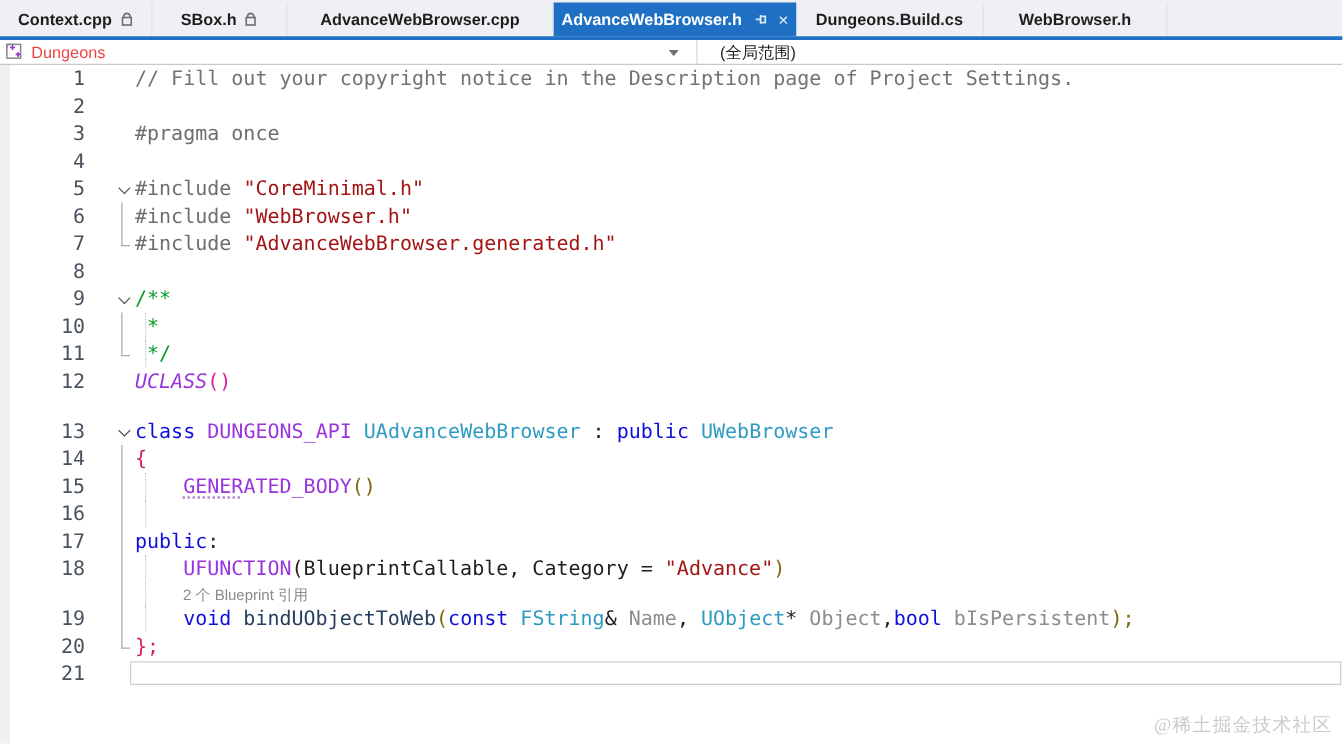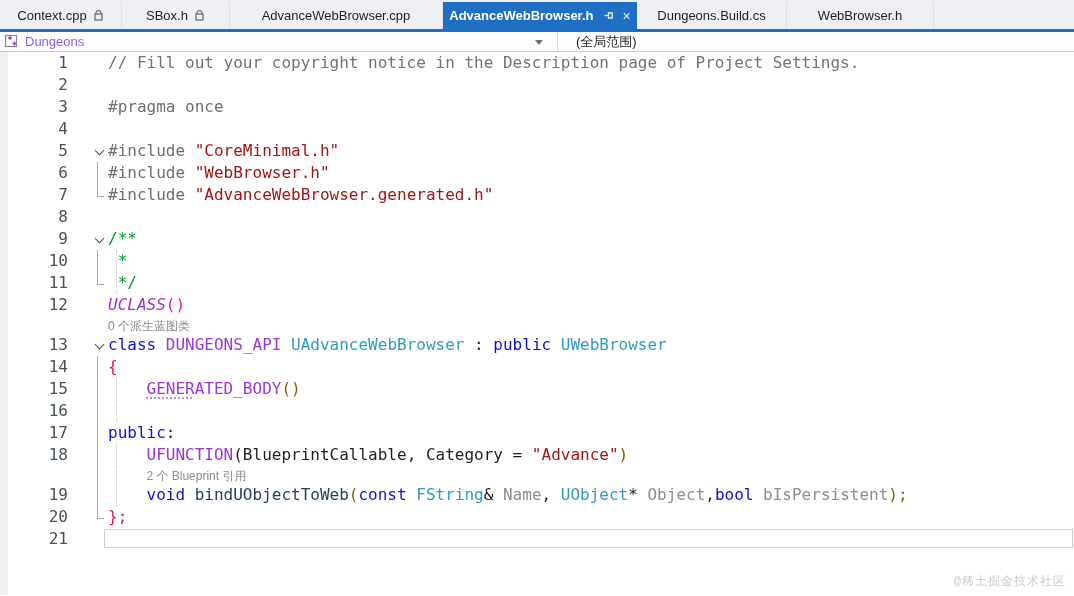--- a/index.html
+++ b/index.html
@@ -3,38 +3,38 @@
 <meta charset="utf-8">
 <style>
   * { margin:0; padding:0; box-sizing:border-box; }
   html,body { width:1074px; height:596px; overflow:hidden; background:#fff;
               font-family:"Liberation Sans", sans-serif; }
   .window { position:relative; width:1074px; height:596px; background:#fff; }
 
   
   .tabbar { height:29px; background:#eef0f3; display:flex; align-items:flex-end; }
   .tab { height:27px; display:flex; align-items:center; justify-content:center; gap:6px;
-         font-size:13px; color:#1e1e1e; border-right:1px solid rgba(0,0,0,0.06); cursor:default; }
+         font-size:13px; color:#1e1e1e; border-right:1px solid rgba(0,0,0,0.06); cursor:default;font-weight:bold; }
   .tab:nth-child(1){ width:122px; }
   .tab:nth-child(2){ width:108px; }
   .tab:nth-child(3){ width:213px; }
   .tab:nth-child(4){ width:194px; }
   .tab:nth-child(5){ width:150px; }
   .tab:nth-child(6){ width:147px; }
   .tab.active { background:#1f70c4; color:#fff; font-weight:bold; border-right:none; }
   .tab .lock { flex:0 0 auto; }
   .tab .pin  { flex:0 0 auto; margin-left:4px; }
   .tab .closex { color:#e8f1fa; font-size:14px; font-weight:normal; line-height:1; margin-left:2px; }
   .bluestrip { height:3px; background:#1f70c4; }
 
   
   .navbar { height:20px; background:#fff; border-bottom:1px solid #c8c8c8; display:flex; align-items:stretch; }
   .nav-seg1 { width:558px; display:flex; align-items:center; border-right:1px solid #d9d9d9; position:relative; }
   .nav-seg1 .projicon { margin:0 6px 0 4px; }
-  .nav-seg1 .navlabel { font-size:13px; color:#8b5cf6; }
+  .nav-seg1 .navlabel { font-size:13px; color:#ef4444; }
   .nav-arrow { position:absolute; right:14px; top:8px; width:0; height:0;
                border-left:4px solid transparent; border-right:4px solid transparent; border-top:5px solid #717171; }
   .nav-seg2 { flex:1; display:flex; align-items:center; padding-left:18px; font-size:13px; color:#1e1e1e; }
 
   
   .editor { position:relative; height:543px; background:#fff; overflow:hidden;
             font-family:"DejaVu Sans Mono", monospace; font-size:16px; }
   .editor::before { content:""; position:absolute; left:0; top:0; bottom:0; width:8px; background:#f0f0f1; }
   .row { display:flex; height:22px; line-height:22px; white-space:pre; }
   .row.lensrow { height:18px; line-height:18px; }
@@ -45,22 +45,22 @@
   .chev { position:absolute; left:3px; top:7px; width:7px; height:7px;
           border-right:1.6px solid #4f4f4f; border-bottom:1.6px solid #4f4f4f; transform:rotate(45deg); cursor:pointer; }
   .vline { position:absolute; left:4px; top:0; bottom:0; border-left:1px solid #ababab; }
   .vend  { position:absolute; left:4px; top:0; height:60%; width:7px;
            border-left:1px solid #ababab; border-bottom:1px solid #ababab; }
   .iguide { position:absolute; left:8px; top:0; bottom:0; border-left:1px dotted #c6c6c6; }
   .curbox { position:absolute; left:-4px; right:1px; top:1px; bottom:2px; border:1px solid #cfcfcf; }
   .lenstext { font-family:"Liberation Sans", sans-serif; font-size:12px; color:#8b8b8b; }
   .tok-u { text-decoration:underline dotted #b48ed0; text-decoration-thickness:2px; text-underline-offset:3px; }
 
-  .watermark { position:absolute; right:8px; bottom:6px; font-size:12px; color:#cbcbcb;
-               font-family:Liberation Mono, monospace; letter-spacing:1px; }
+  .watermark { position:absolute; right:8px; bottom:6px; font-size:15px; color:#cbcbcb;
+               font-family:Liberation Serif, serif; letter-spacing:1px; }
 </style>
 </head>
 <body>
 
 <div class="window">
 
   <div class="tabbar">
     <div class="tab">
       <span>Context.cpp</span>
       <svg class="lock" width="11" height="13" viewBox="0 0 11 13">
@@ -118,21 +118,21 @@
       <div class="row"><span class="ln">3</span><span class="gmargin"></span><span class="fold"></span><span class="codecell"><span style="color: rgb(110, 110, 110);">#pragma once</span></span></div>
       <div class="row"><span class="ln">4</span><span class="gmargin"></span><span class="fold"></span><span class="codecell"></span></div>
       <div class="row"><span class="ln">5</span><span class="gmargin"></span><span class="fold"><span class="chev"></span></span><span class="codecell"><span style="color: rgb(110, 110, 110);">#include </span><span style="color: rgb(163, 21, 21);">"CoreMinimal.h"</span></span></div>
       <div class="row"><span class="ln">6</span><span class="gmargin"></span><span class="fold"><span class="vline"></span></span><span class="codecell"><span style="color: rgb(110, 110, 110);">#include </span><span style="color: rgb(163, 21, 21);">"WebBrowser.h"</span></span></div>
       <div class="row"><span class="ln">7</span><span class="gmargin"></span><span class="fold"><span class="vend"></span></span><span class="codecell"><span style="color: rgb(110, 110, 110);">#include </span><span style="color: rgb(163, 21, 21);">"AdvanceWebBrowser.generated.h"</span></span></div>
       <div class="row"><span class="ln">8</span><span class="gmargin"></span><span class="fold"></span><span class="codecell"></span></div>
       <div class="row"><span class="ln">9</span><span class="gmargin"></span><span class="fold"><span class="chev"></span></span><span class="codecell"><span style="color: rgb(8, 155, 40);">/**</span></span></div>
       <div class="row"><span class="ln">10</span><span class="gmargin"></span><span class="fold"><span class="vline"></span></span><span class="codecell"><span class="iguide"></span><span style="color: rgb(8, 155, 40);"> *</span></span></div>
       <div class="row"><span class="ln">11</span><span class="gmargin"></span><span class="fold"><span class="vend"></span></span><span class="codecell"><span class="iguide"></span><span style="color: rgb(8, 155, 40);"> */</span></span></div>
       <div class="row"><span class="ln">12</span><span class="gmargin"></span><span class="fold"></span><span class="codecell"><span style="color: rgb(154, 53, 221); font-style: italic;">UCLASS</span><span style="color: rgb(214, 33, 156);">()</span></span></div>
-      <div class="row lensrow"><span class="ln"></span><span class="gmargin"></span><span class="fold"></span><span class="codecell"><span class="lenstext" style="padding-left: 0px;">0 个派生蓝图类</span></span></div>
+      <div class="row lensrow"><span class="ln"></span><span class="gmargin"></span><span class="fold"></span></div>
       <div class="row"><span class="ln">13</span><span class="gmargin"></span><span class="fold"><span class="chev"></span></span><span class="codecell"><span style="color: rgb(15, 16, 220);">class</span><span style="color: rgb(30, 30, 30);"> </span><span style="color: rgb(154, 53, 221);">DUNGEONS_API</span><span style="color: rgb(30, 30, 30);"> </span><span style="color: rgb(47, 155, 194);">UAdvanceWebBrowser</span><span style="color: rgb(30, 30, 30);"> : </span><span style="color: rgb(15, 16, 220);">public</span><span style="color: rgb(30, 30, 30);"> </span><span style="color: rgb(47, 155, 194);">UWebBrowser</span></span></div>
       <div class="row"><span class="ln">14</span><span class="gmargin"></span><span class="fold"><span class="vline"></span></span><span class="codecell"><span style="color: rgb(212, 31, 94);">{</span></span></div>
       <div class="row"><span class="ln">15</span><span class="gmargin"></span><span class="fold"><span class="vline"></span></span><span class="codecell"><span class="iguide"></span><span style="color: rgb(30, 30, 30);">    </span><span class="tok-u" style="color: rgb(154, 53, 221);">GENER</span><span style="color: rgb(154, 53, 221);">ATED_BODY</span><span style="color: rgb(125, 102, 8);">()</span></span></div>
       <div class="row"><span class="ln">16</span><span class="gmargin"></span><span class="fold"><span class="vline"></span></span><span class="codecell"><span class="iguide"></span></span></div>
       <div class="row"><span class="ln">17</span><span class="gmargin"></span><span class="fold"><span class="vline"></span></span><span class="codecell"><span style="color: rgb(15, 16, 220);">public</span><span style="color: rgb(30, 30, 30);">:</span></span></div>
       <div class="row"><span class="ln">18</span><span class="gmargin"></span><span class="fold"><span class="vline"></span></span><span class="codecell"><span class="iguide"></span><span style="color: rgb(30, 30, 30);">    </span><span style="color: rgb(154, 53, 221);">UFUNCTION</span><span style="color: rgb(30, 30, 30);">(BlueprintCallable, Category = </span><span style="color: rgb(163, 21, 21);">"Advance"</span><span style="color: rgb(125, 102, 8);">)</span></span></div>
       <div class="row lensrow"><span class="ln"></span><span class="gmargin"></span><span class="fold"><span class="vline"></span></span><span class="codecell"><span class="iguide"></span><span class="lenstext" style="padding-left: 38.4px;">2 个 Blueprint 引用</span></span></div>
       <div class="row"><span class="ln">19</span><span class="gmargin"></span><span class="fold"><span class="vline"></span></span><span class="codecell"><span class="iguide"></span><span style="color: rgb(30, 30, 30);">    </span><span style="color: rgb(15, 16, 220);">void</span><span style="color: rgb(40, 64, 94);"> bindUObjectToWeb</span><span style="color: rgb(125, 102, 8);">(</span><span style="color: rgb(15, 16, 220);">const</span><span style="color: rgb(30, 30, 30);"> </span><span style="color: rgb(47, 155, 194);">FString</span><span style="color: rgb(30, 30, 30);">&amp; </span><span style="color: rgb(141, 141, 141);">Name</span><span style="color: rgb(30, 30, 30);">, </span><span style="color: rgb(47, 155, 194);">UObject</span><span style="color: rgb(30, 30, 30);">* </span><span style="color: rgb(141, 141, 141);">Object</span><span style="color: rgb(30, 30, 30);">,</span><span style="color: rgb(15, 16, 220);">bool</span><span style="color: rgb(141, 141, 141);"> bIsPersistent</span><span style="color: rgb(125, 102, 8);">);</span></span></div>
       <div class="row"><span class="ln">20</span><span class="gmargin"></span><span class="fold"><span class="vend"></span></span><span class="codecell"><span style="color: rgb(212, 31, 94);">};</span></span></div>
       <div class="row"><span class="ln">21</span><span class="gmargin"></span><span class="fold"></span><span class="codecell"><span class="curbox"></span></span></div>

